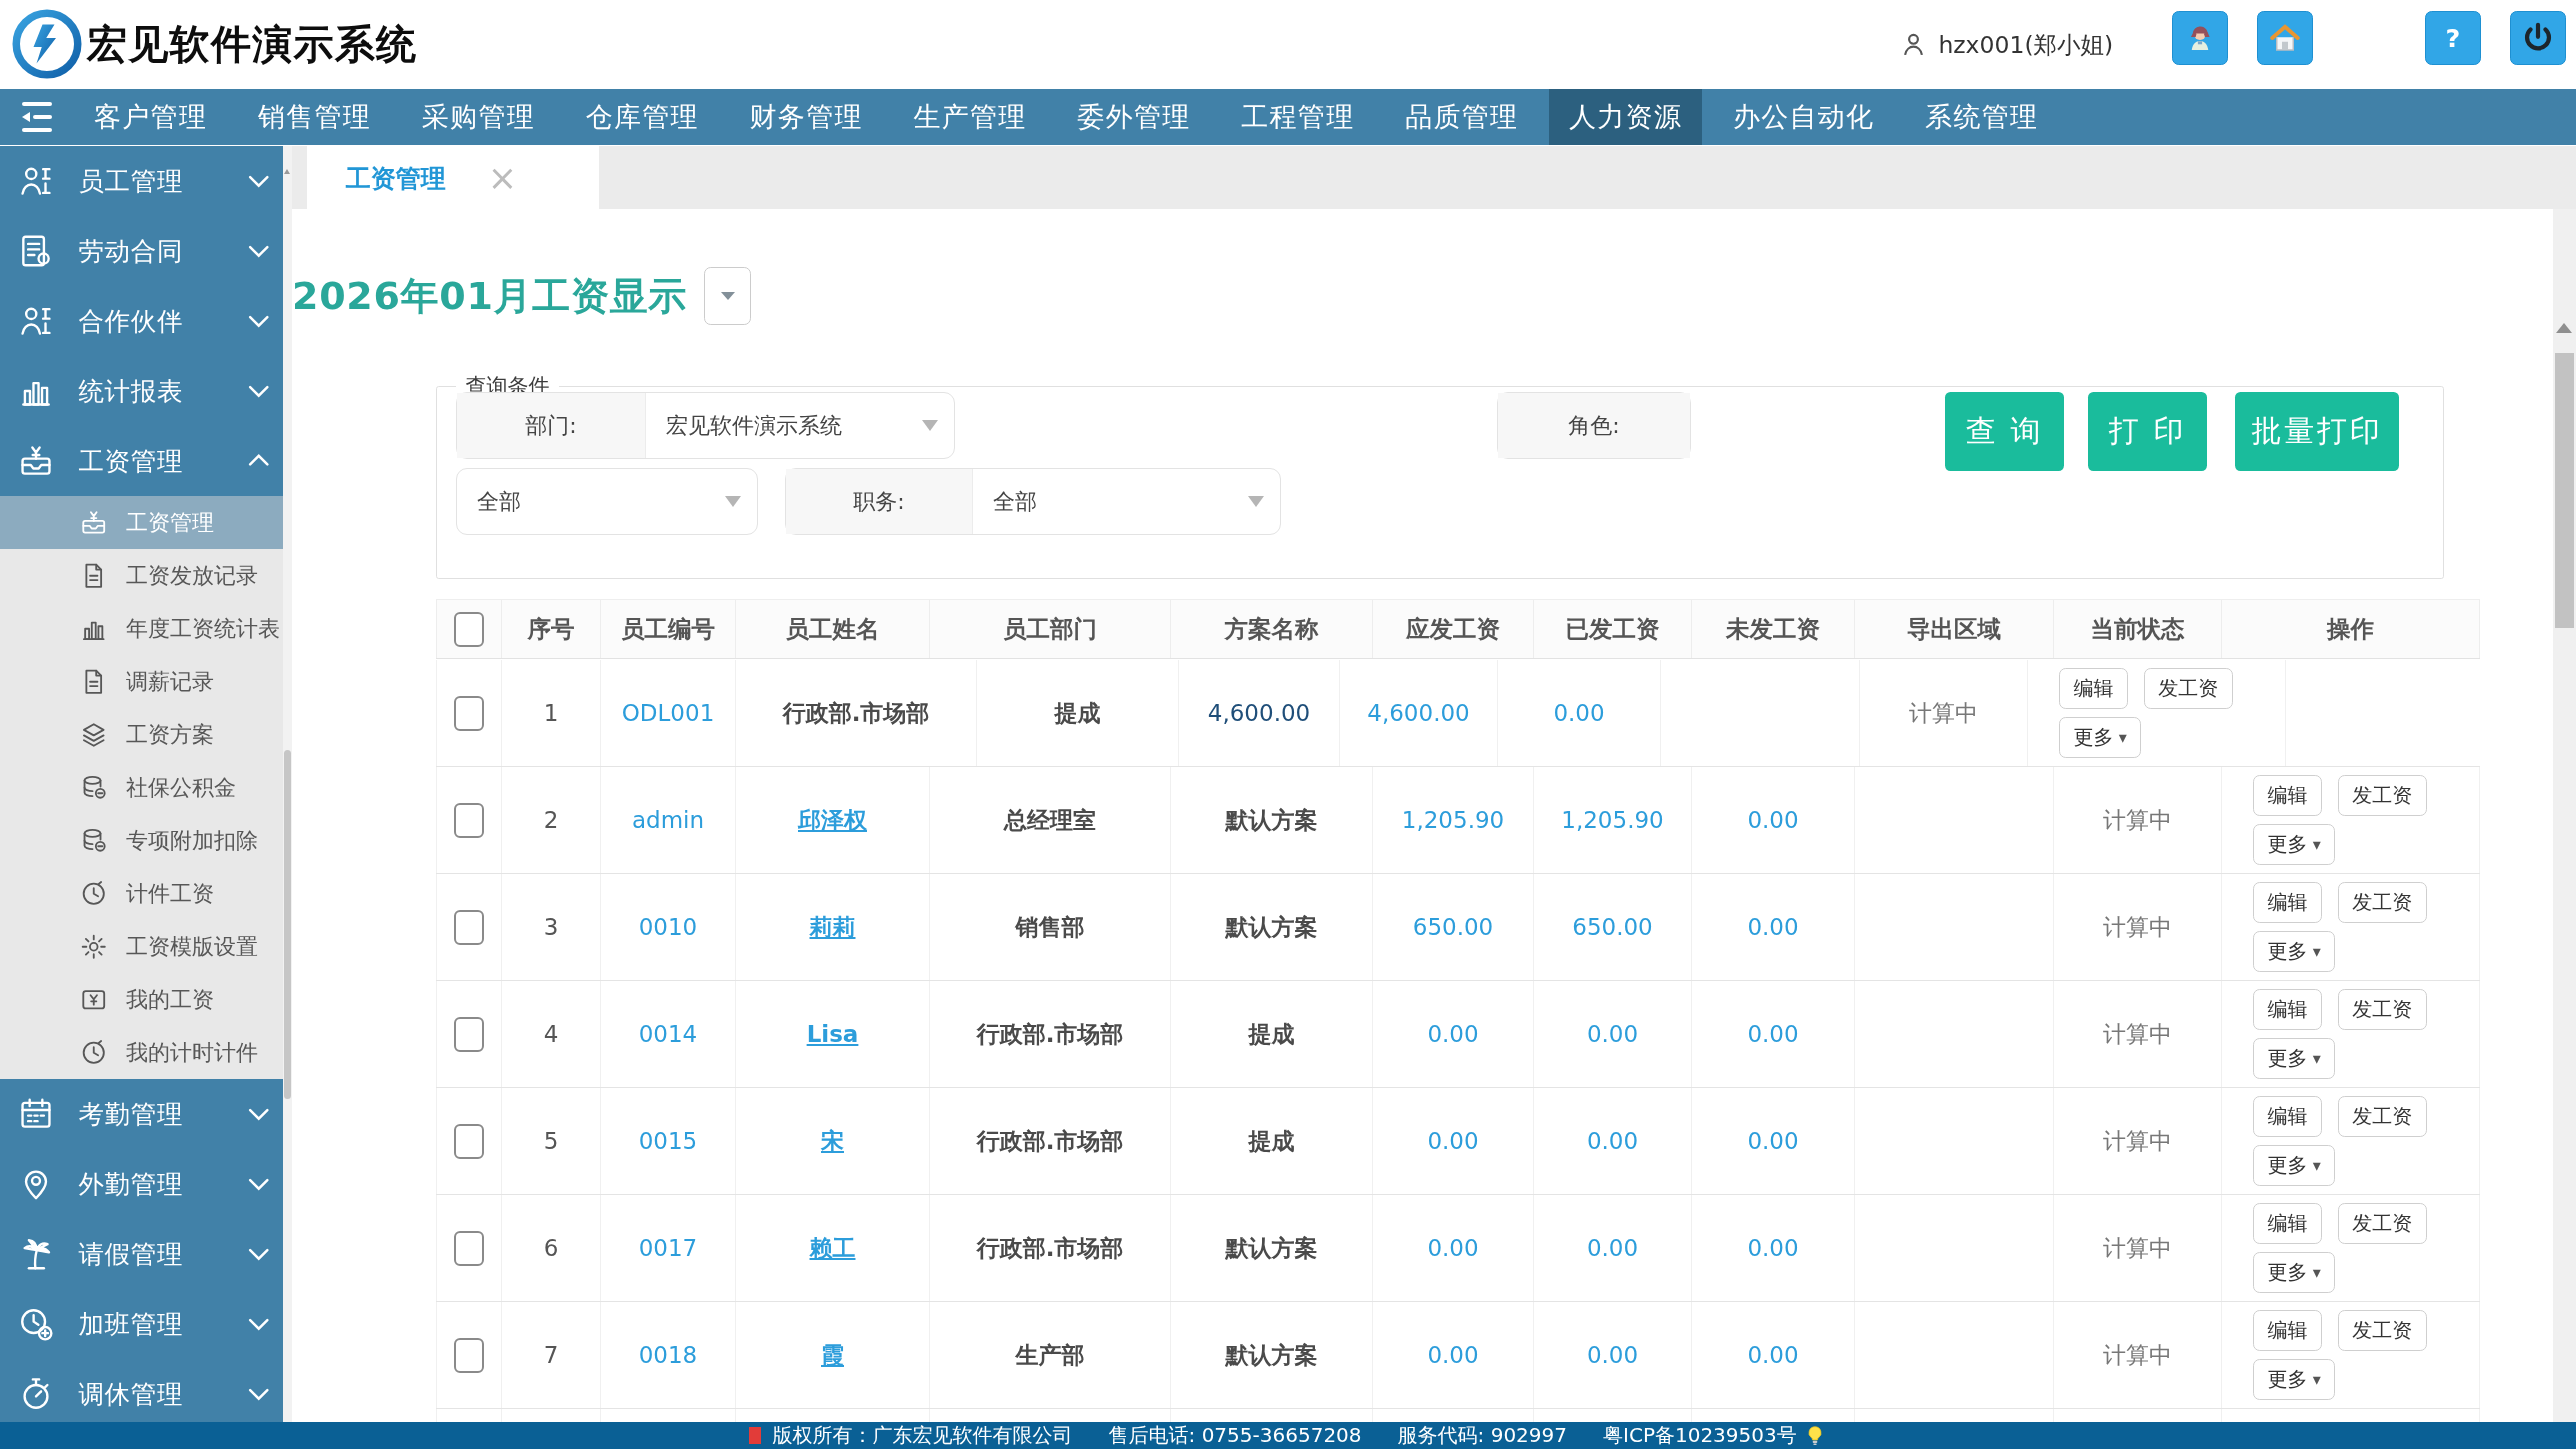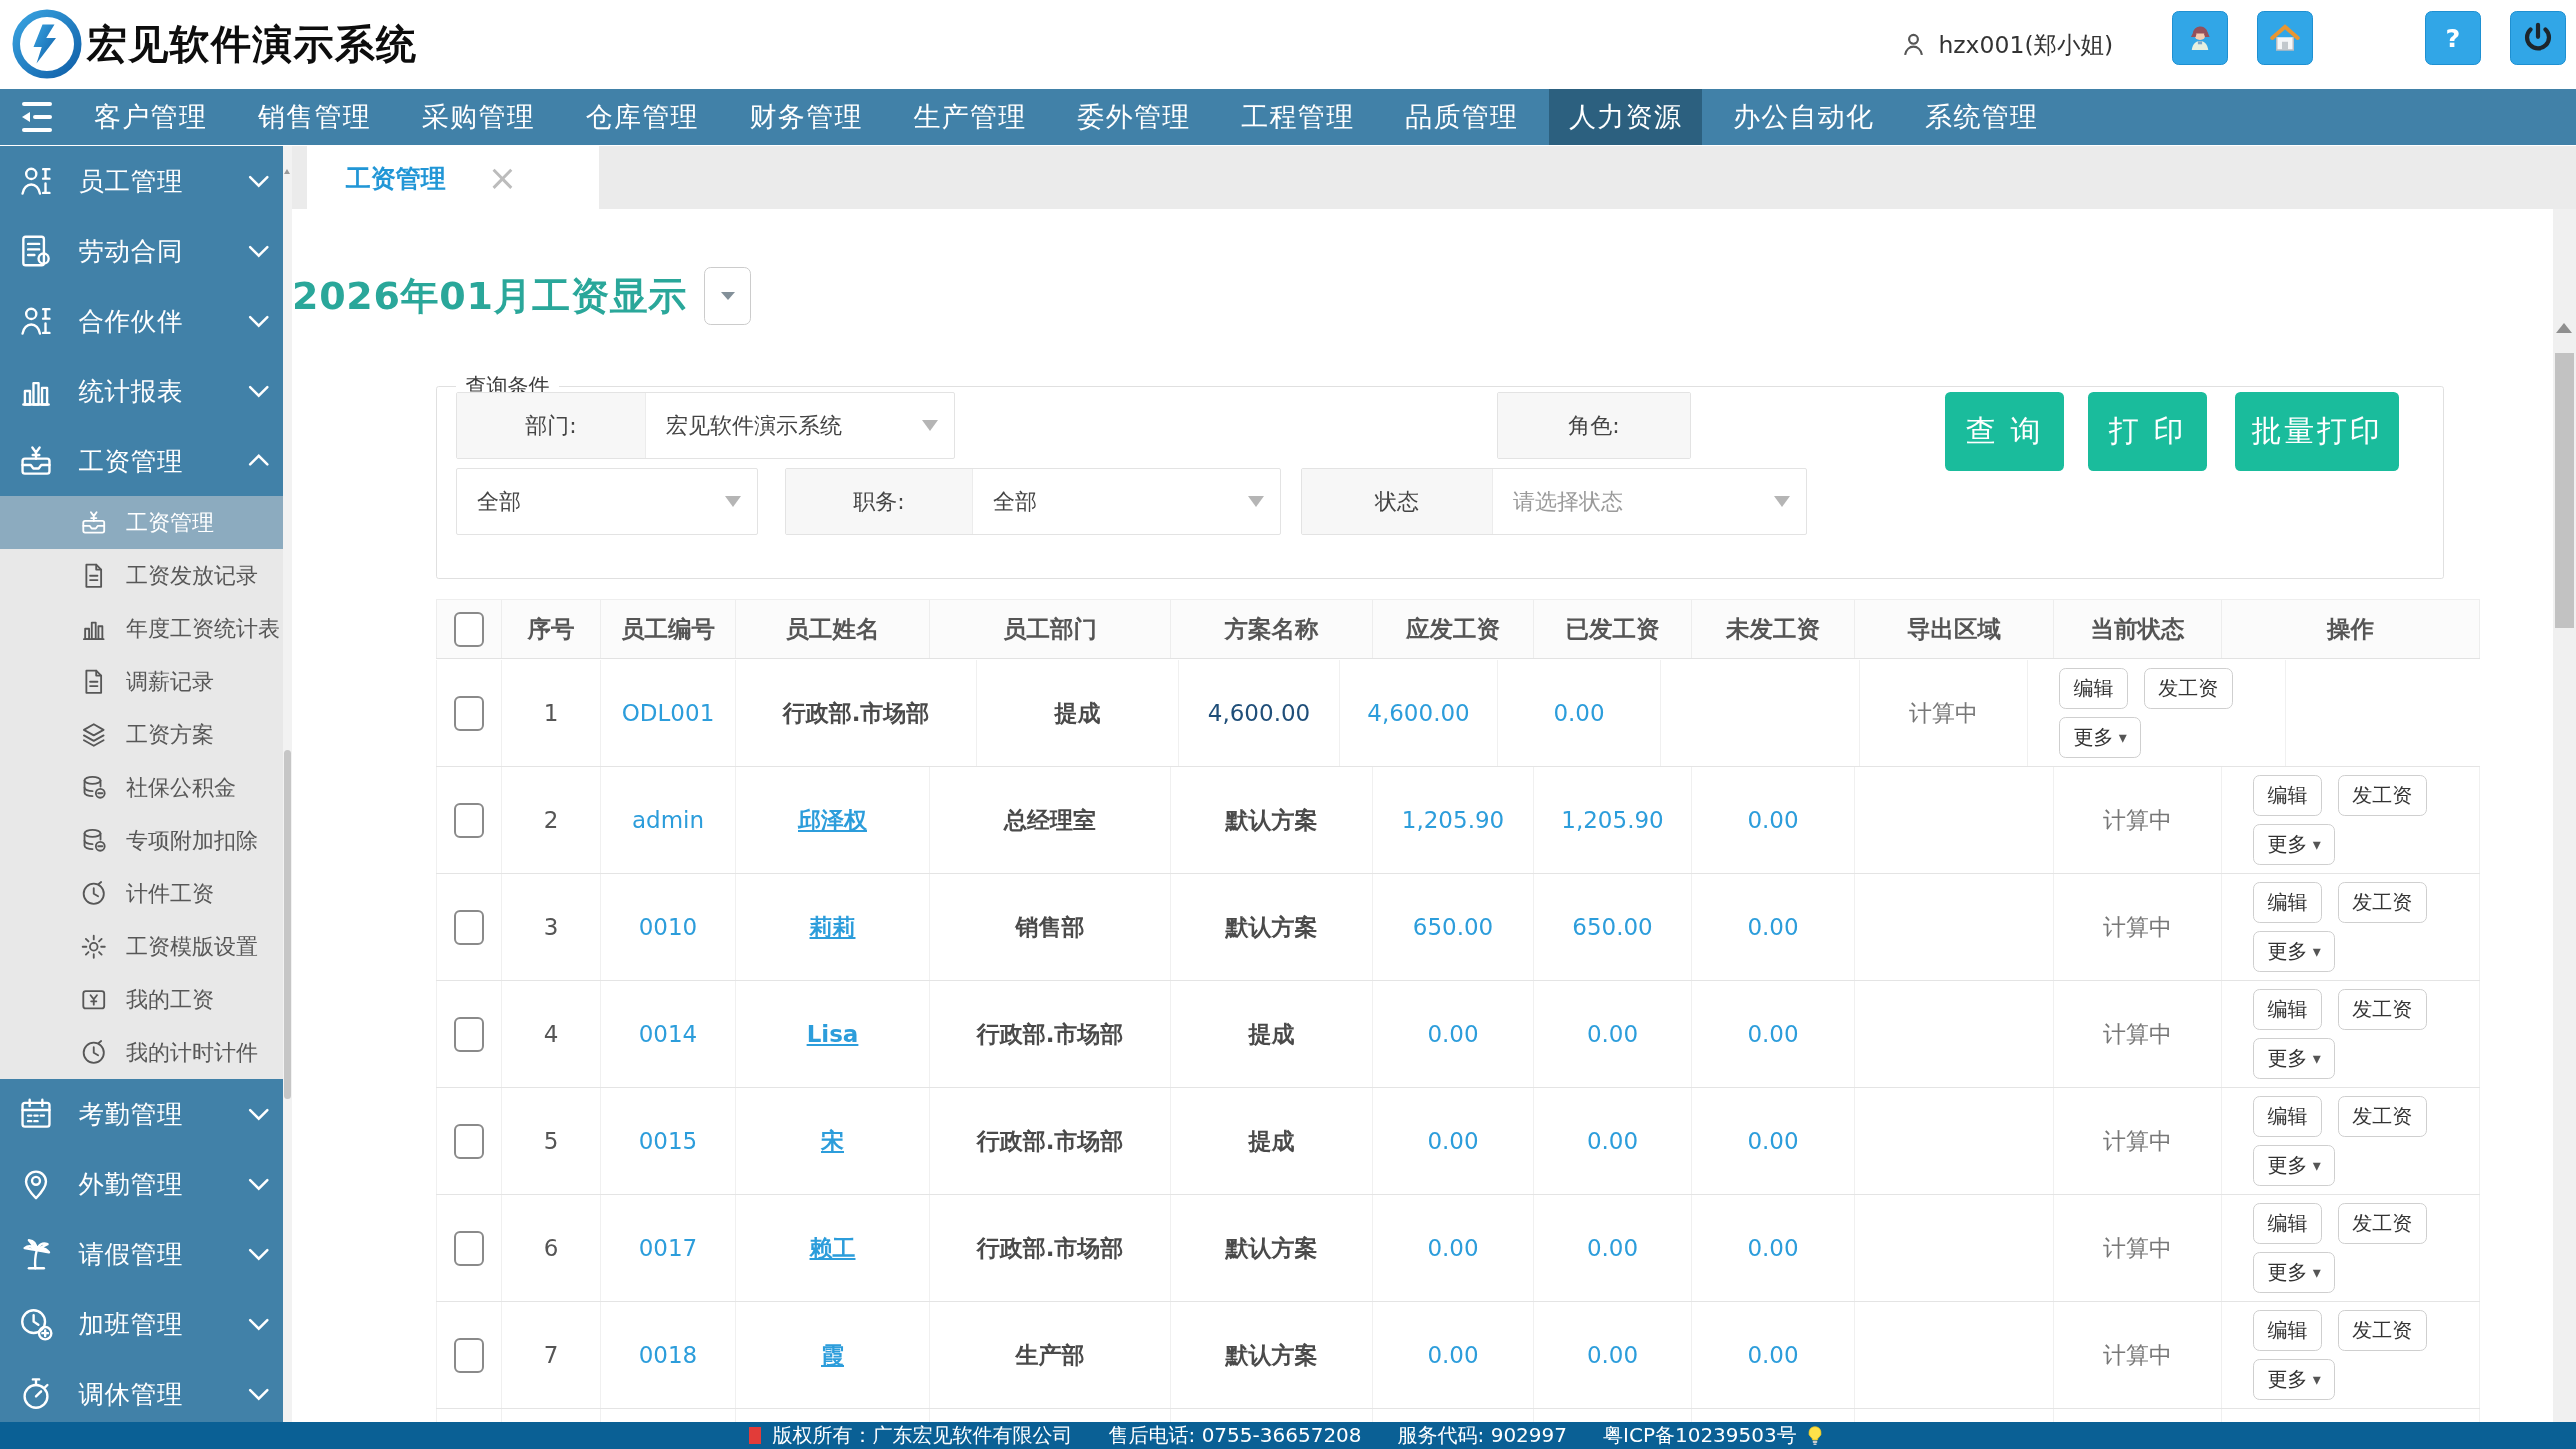--- a/index.html
+++ b/index.html
@@ -58,21 +58,21 @@
   .pgtitle{margin:0;color:#2aa79a;font-size:38px;font-weight:bold;letter-spacing:0.7px;}
   .title-dd{width:47px;height:58px;background:#fff;border:1.3px solid #ccc;border-radius:6.7px;
             display:flex;align-items:center;justify-content:center;cursor:pointer;}
   .chev-dn{width:0;height:0;border-left:9.4px solid transparent;border-right:9.4px solid transparent;
            border-top:10.7px solid #5a6b77;opacity:.75;}
   .chev-dn.sm{border-left-width:7.4px;border-right-width:7.4px;border-top-width:8.7px;}
   
   .fset{position:absolute;left:144px;top:163px;width:2006px;height:205px;border:1.3px solid #e0e0e0;
         border-radius:2.7px;margin:0;padding:0;}
   .fset legend{margin-left:19px;padding:0 9.4px;font-size:21px;color:#3c3c3c;}
-  .fgroup{position:absolute;height:67px;display:flex;border:1.3px solid #e3e3e3;border-radius:2px;
+  .fgroup{position:absolute;height:67px;display:flex;border:1.3px solid #e3e3e3;border-radius:11px;
           background:#fff;box-sizing:border-box;}
   .flabel{background:#f7f7f7;display:flex;align-items:center;justify-content:center;
           font-size:22px;color:#444;border-right:1.3px solid #ececec;height:100%;box-sizing:border-box;}
   .fselect{flex:1;display:flex;align-items:center;padding:0 16px 0 20px;font-size:22px;color:#444;
            cursor:pointer;position:relative;}
   .fselect .ph{color:#9a9a9a;}
   .fselect .dd{margin-left:auto;width:0;height:0;border-left:8.7px solid transparent;
                border-right:8.7px solid transparent;border-top:11.4px solid #b5b5b5;}
   .tealbtn{position:absolute;height:79px;background:#1abc9c;color:#fff;border:none;border-radius:5.4px;
            font-size:30px;font-family:inherit;letter-spacing:2.7px;cursor:pointer;}
@@ -438,27 +438,20 @@
         <i class="dd"></i>
       </div>
     </div>
     <div class="fgroup" style="left:493px;top:259px;width:496px">
       <div class="flabel" style="width:187px">职务:</div>
       <div class="fselect">
         <span>全部</span>
         <i class="dd"></i>
       </div>
     </div>
-    <div class="fgroup" style="left:1009px;top:259px;width:506px">
-      <div class="flabel" style="width:191px">状态</div>
-      <div class="fselect">
-        <span class="ph">请选择状态</span>
-        <i class="dd"></i>
-      </div>
-    </div>
 
     <button class="tealbtn" style="left:1653px;top:183px;width:119px">查 询</button>
     <button class="tealbtn" style="left:1796px;top:183px;width:119px">打 印</button>
     <button class="tealbtn" style="left:1943px;top:183px;width:164px">批量打印</button>
 
     <div class="thead" id="thead">
         <div class="th" style="width:66px">
           <span class="cb"></span>
         </div>
         <div class="th" style="width:99px">序号</div>

